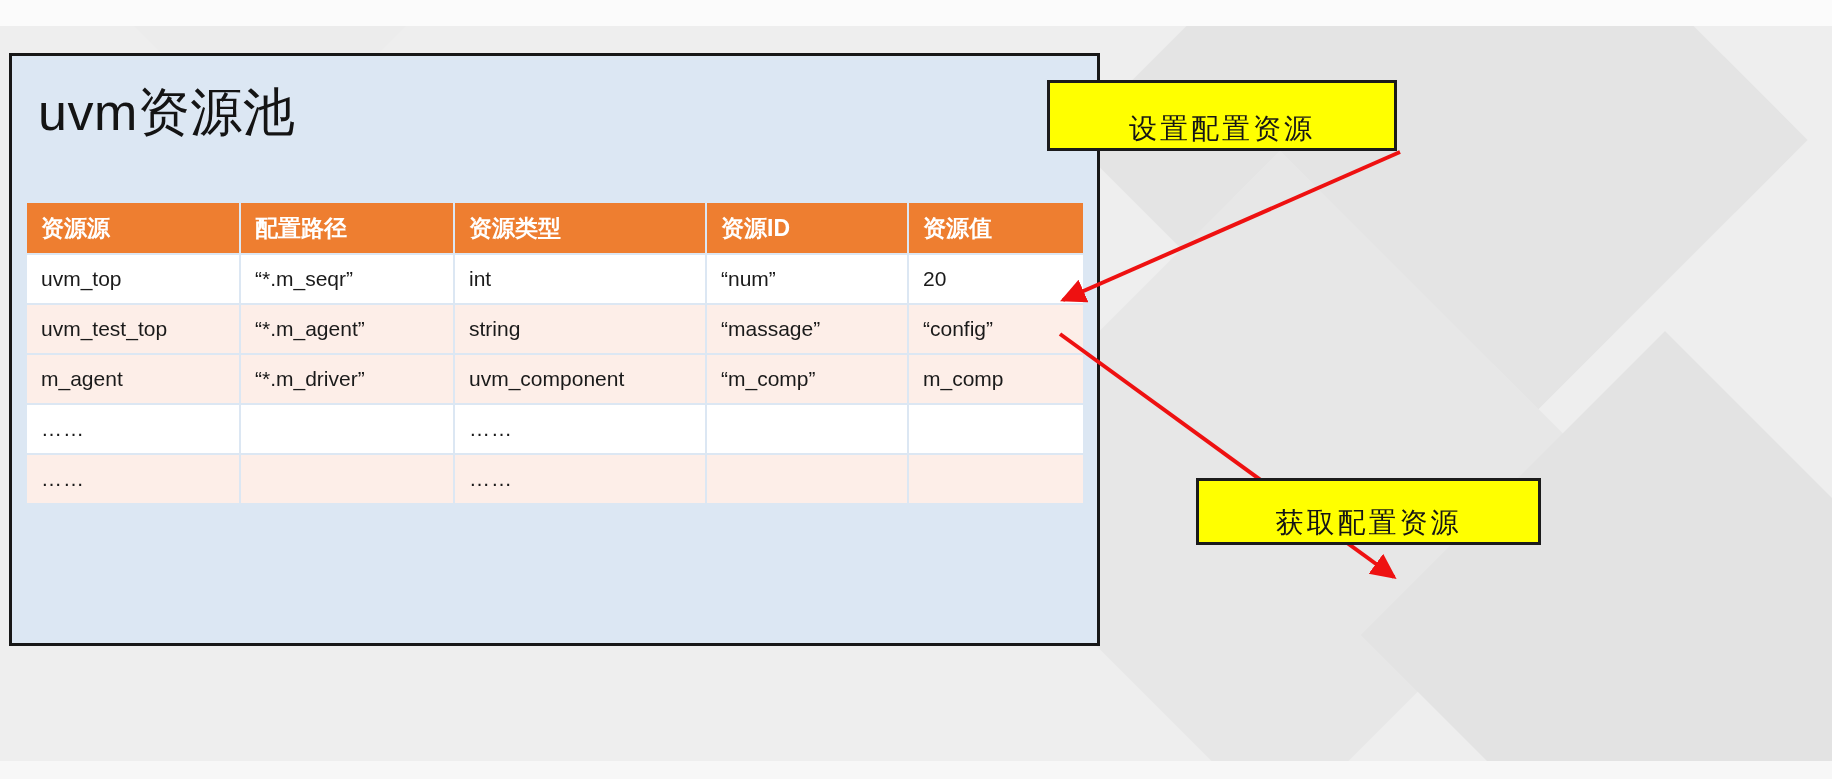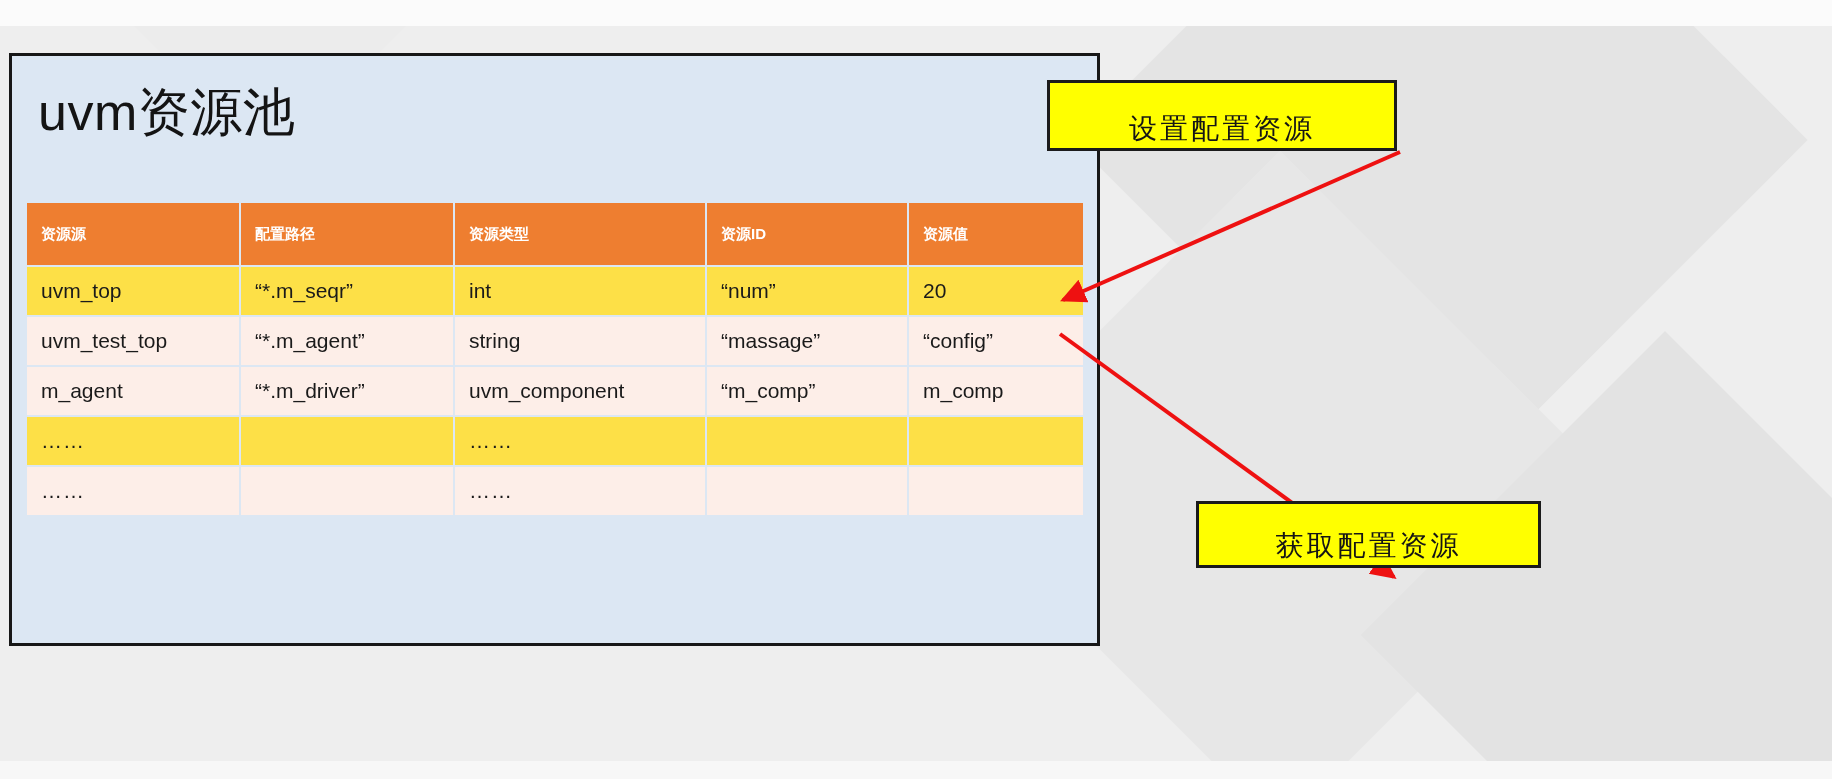--- a/index.html
+++ b/index.html
@@ -116,28 +116,28 @@
     text-align: left;
     vertical-align: middle;
     box-sizing: border-box;
     white-space: nowrap;
     overflow: hidden;
   }
   .res-table th {
     background: #ee7e30;
     color: #ffffff;
     font-weight: bold;
-    font-size: 15px;
-    height: 62px;
+    font-size: 23px;
+    height: 50px;
   }
   .res-table td {
     color: #1a1a1a;
     font-weight: normal;
   }
-  .res-table tr.band-dark td { background: #fde047; }
+  .res-table tr.band-dark td { background: #ffffff; }
   .res-table tr.band-light td { background: #fdeee8; }
 
   .col-1 { width: 212px; }
   .col-2 { width: 212px; }
   .col-3 { width: 250px; }
   .col-4 { width: 200px; }
   .col-5 { width: 174px; }
 
   .ellipsis-cell {
     font-size: 19px;
@@ -163,21 +163,20 @@
     left: 1047px;
     top: 80px;
     width: 350px;
     height: 71px;
   }
   .callout-get {
     left: 1196px;
     top: 478px;
     width: 345px;
     height: 67px;
-    margin-top: 23px;
   }
 
   
   .arrows {
     position: absolute;
     inset: 0;
     pointer-events: none;
   }
 </style>
 </head>

